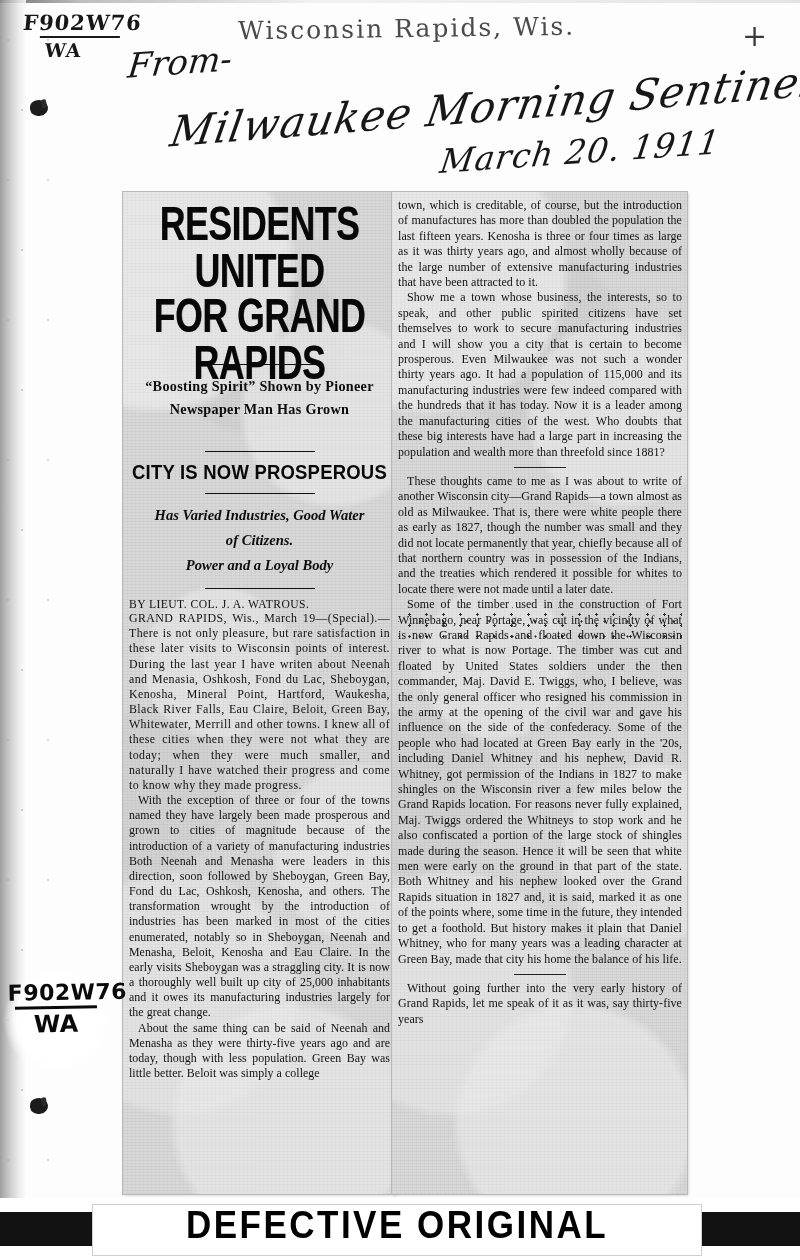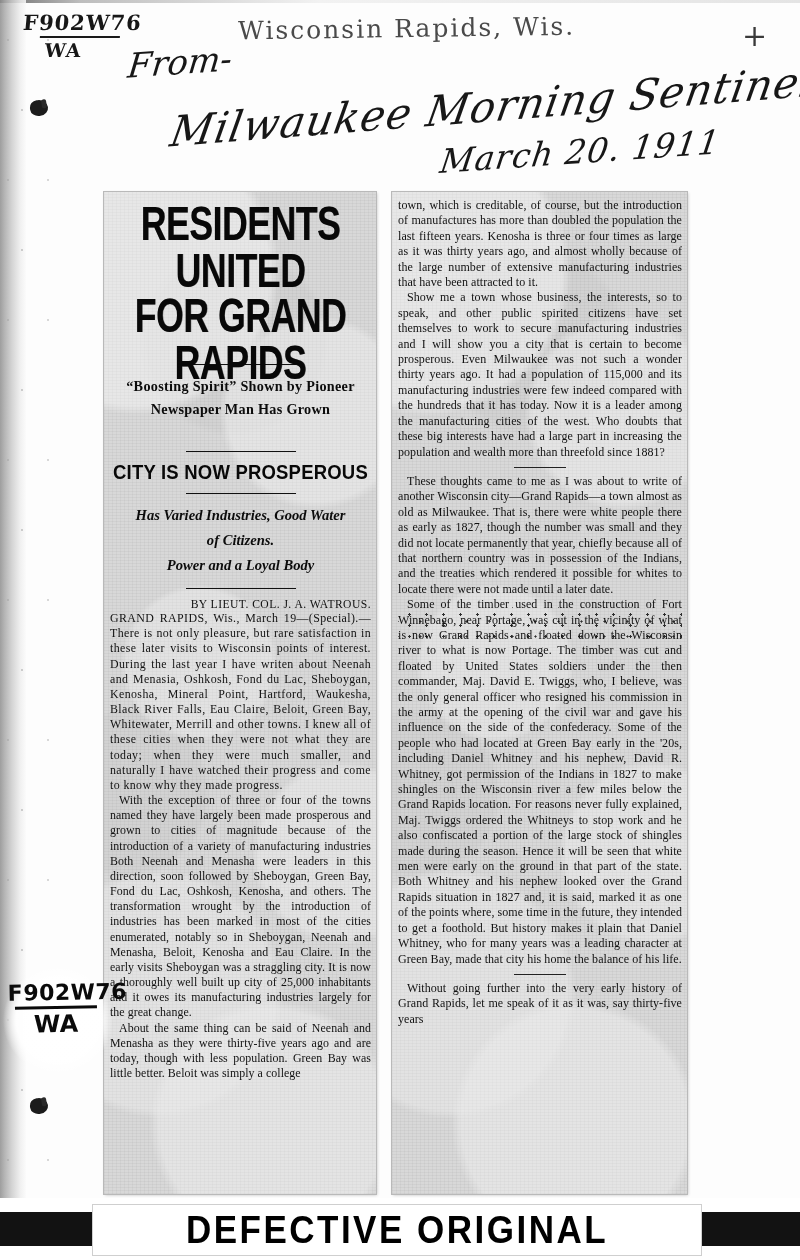--- a/index.html
+++ b/index.html
@@ -134,21 +134,21 @@
   .clip {
     position: absolute;
     top: 192px;
     background: #d8d8d8;
     background-image:
       repeating-linear-gradient(0deg, rgba(0,0,0,.035) 0 1px, transparent 1px 3px),
       repeating-linear-gradient(90deg, rgba(0,0,0,.03) 0 1px, transparent 1px 4px);
     box-shadow: 0 0 0 1px #b9b9b9, 1px 1px 3px rgba(0,0,0,.25);
     overflow: hidden;
   }
-  .clip.col-left  { left: 104px;  width: 272px; height: 1002px; }
+  .clip.col-left  { left: 123px;  width: 272px; height: 1002px; }
   .clip.col-right { left: 392px;  width: 295px; height: 1002px; }
 
   .clip::after {  
     content: "";
     position: absolute; inset: 0;
     pointer-events: none;
     opacity: .5;
     background-image:
       radial-gradient(circle at 12% 8%,  rgba(255,255,255,.75) 14%, transparent 15%),
       radial-gradient(circle at 78% 22%, rgba(255,255,255,.6) 11%, transparent 12%),
@@ -223,21 +223,21 @@
     text-align: center;
     color: #0c0c0c;
     margin: 0;
   }
   .deck2 .line { display: block; white-space: nowrap; font-style: italic; }
 
   .byline {
     font-family: "Liberation Serif", serif;
     font-size: 11.6px;
     letter-spacing: .45px;
-    text-align: right;
+    text-align: left;
     margin: 3px 0 0 0;
     color: #101010;
   }
 
   
   .body-text {
     font-family: "Liberation Serif", serif;
     font-size: 11.9px;
     line-height: 1.275;
     text-align: justify;
@@ -310,21 +310,21 @@
   }
 
   
   .defective {
     position: absolute;
     left: 92px; top: 1204px;
     width: 608px; height: 50px;
     background: #ffffff;
     border: 1px solid #cfcfcf;
     display: flex;
-    align-items: center;
+    align-items: flex-start;
     justify-content: center;
   }
   .defective span {
     font-family: "Liberation Sans", sans-serif;
     font-weight: 700;
     font-size: 35px;
     letter-spacing: 2.5px;
     color: #000;
     transform: scaleY(1.12);
   }

